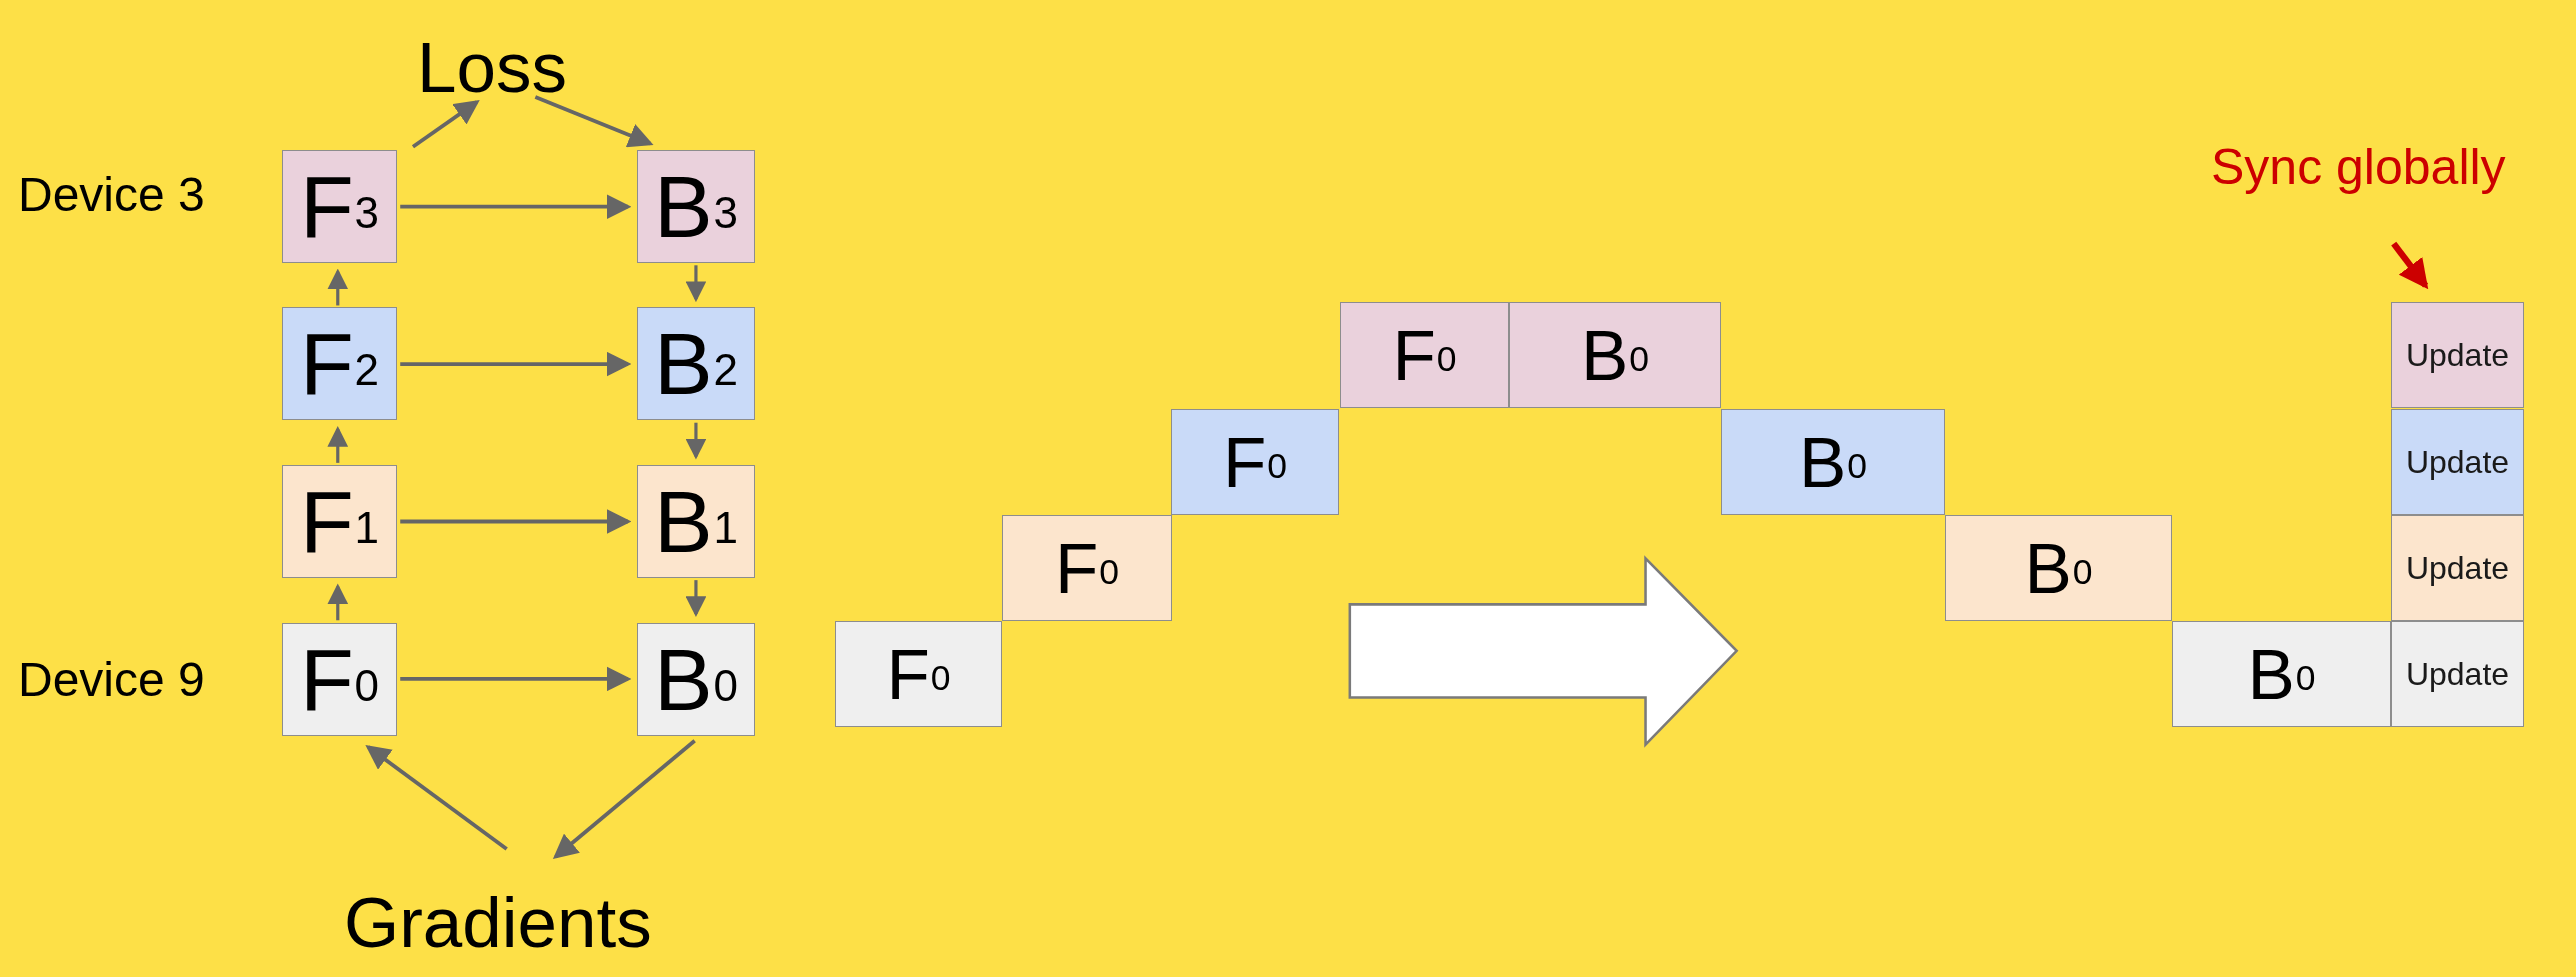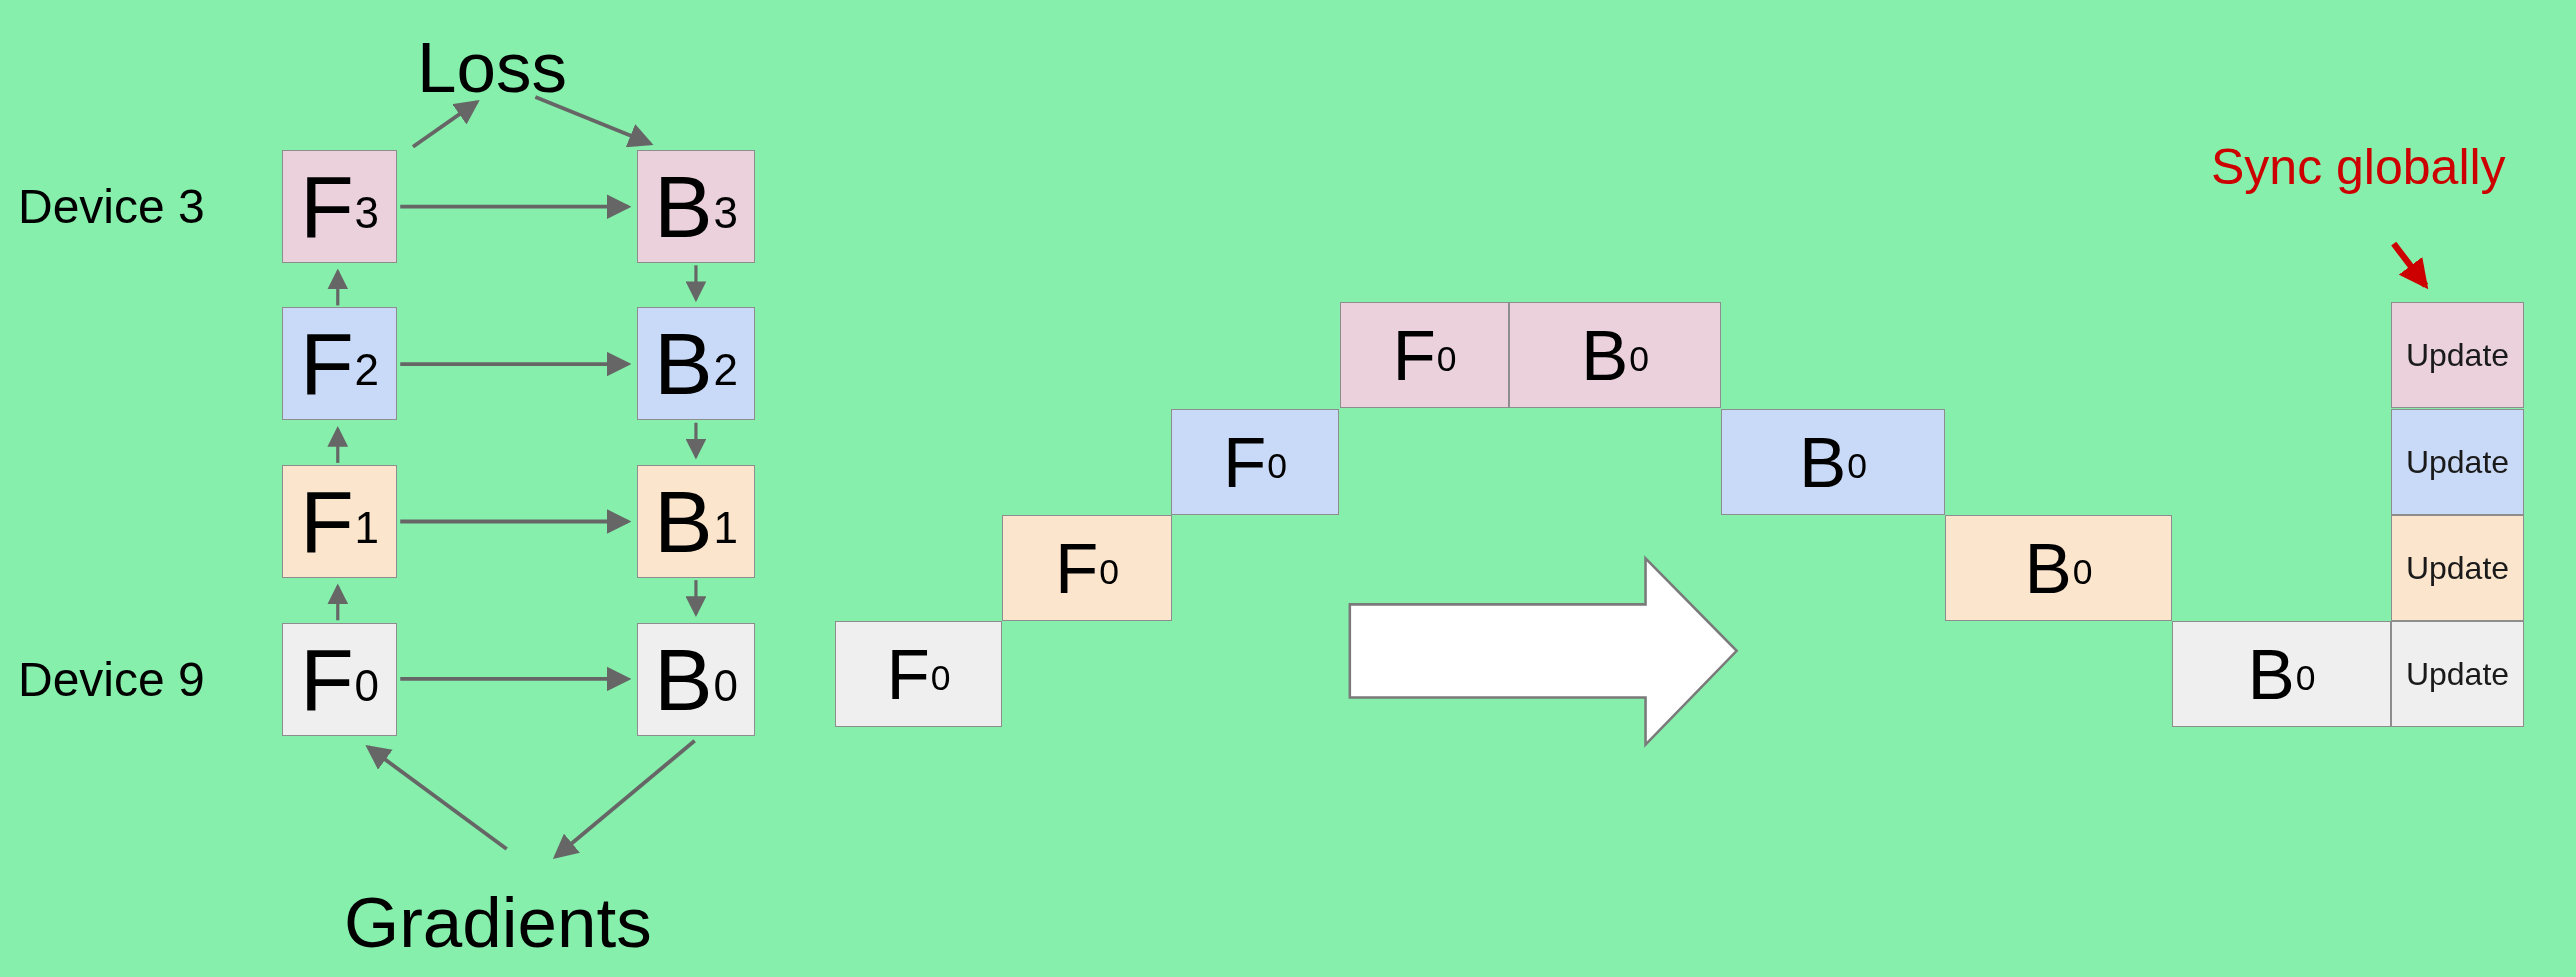--- a/index.html
+++ b/index.html
@@ -5,21 +5,21 @@
   :root {
     --pink: #ead1dc; --blue: #c9daf8; --orange: #fce5cd; --gray: #efefef;
     --border: #8d8d8d; --arrow: #666666; --accent-red: #cc0000; --text: #000000;
     --outline: #7a7a7a;
   }
   * { margin: 0; padding: 0; box-sizing: border-box; }
   html, body { background: #ffffff; }
   #canvas {
     position: relative;
     width: 2576px; height: 978px;
-    background: #86efac;
+    background: #fde047;
     font-family: "Liberation Sans", "DejaVu Sans", sans-serif;
     color: var(--text);
     overflow: hidden;
     padding-left: 48px;
   }
   .box {
     position: absolute;
     border: 1.9px solid var(--border);
     display: flex; align-items: center; justify-content: center;
     background: #ffffff;
@@ -54,21 +54,21 @@
   }
   svg.overlay { position: absolute; left: 0; top: 0; pointer-events: none; }
 </style>
 </head>
 <body>
 
 <div id="canvas">
 
   <div class="bigtxt" style="left:417px; top:27px;">Loss</div>
 
-  <div class="devlabel" style="top:150px;text-align:center;">Device 3</div>
+  <div class="devlabel" style="top:138px;text-align:center;">Device 3</div>
   <div class="devlabel" style="top:623px;">Device 9</div>
 
   <div class="box leftbox c-pink" style="left:282px; top:150px;">
     <span>F</span>
       <span class="sub">3</span>
   </div>
   <div class="box leftbox c-blue" style="left:282px; top:307px;">
     <span>F</span>
       <span class="sub">2</span>
   </div>

